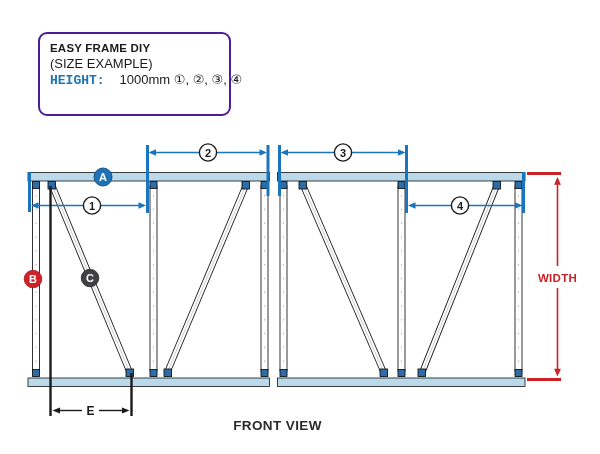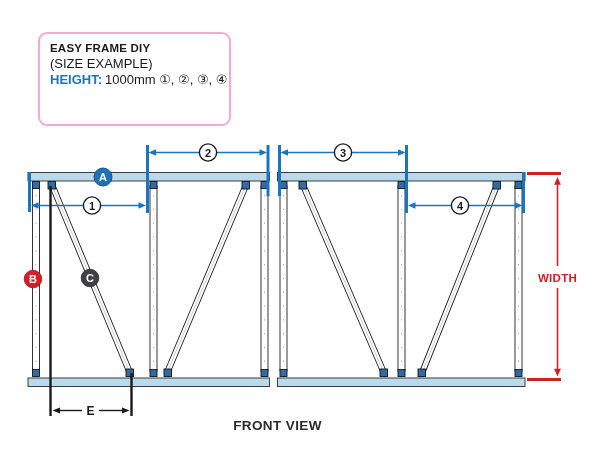--- a/index.html
+++ b/index.html
@@ -1,29 +1,29 @@
 <!DOCTYPE html>
 <html><head>
 <meta charset="utf-8">
 <style>
   html,body{margin:0;padding:0;background:#ffffff;}
   #stage{
     position:relative;width:600px;height:454px;background:#ffffff;overflow:hidden;
     font-family:"Liberation Sans","DejaVu Sans",sans-serif;
   }
   #infoBox{
-    position:absolute;left:38px;top:32px;width:193px;height:94px;
-    border:2px solid #f9a8d4;border-radius:9px;box-sizing:border-box;
+    position:absolute;left:38px;top:32px;width:193px;height:84px;
+    border:2px solid #4c1d95;border-radius:9px;box-sizing:border-box;
     padding:6px 0 0 10px;background:#ffffff;
   }
   #infoBox .line{line-height:16px;font-size:13px;color:#1a1a1a;white-space:nowrap;}
   #infoBox .title{font-weight:bold;font-size:11.5px;letter-spacing:.2px;}
-  .lbl-blue{color:#1b75bc;font-weight:bold;}
+  .lbl-blue{color:#1b75bc;font-weight:bold;font-family:Liberation Mono, monospace;}
   .lbl-red{color:#cc2127;font-weight:bold;}
-  .val{margin-left:3px;}
+  .val{margin-left:15px;}
   svg{position:absolute;left:0;top:0;}
   svg text{font-family:"Liberation Sans","DejaVu Sans",sans-serif;}
 </style>
 </head>
 <body>
 
 <div id="stage">
 
   <div id="infoBox">
     <div class="line title">EASY FRAME DIY</div>

